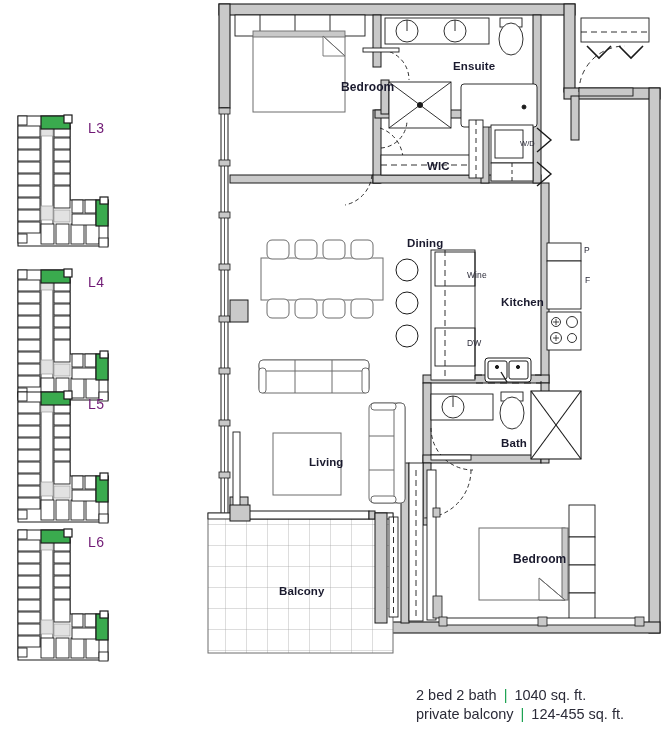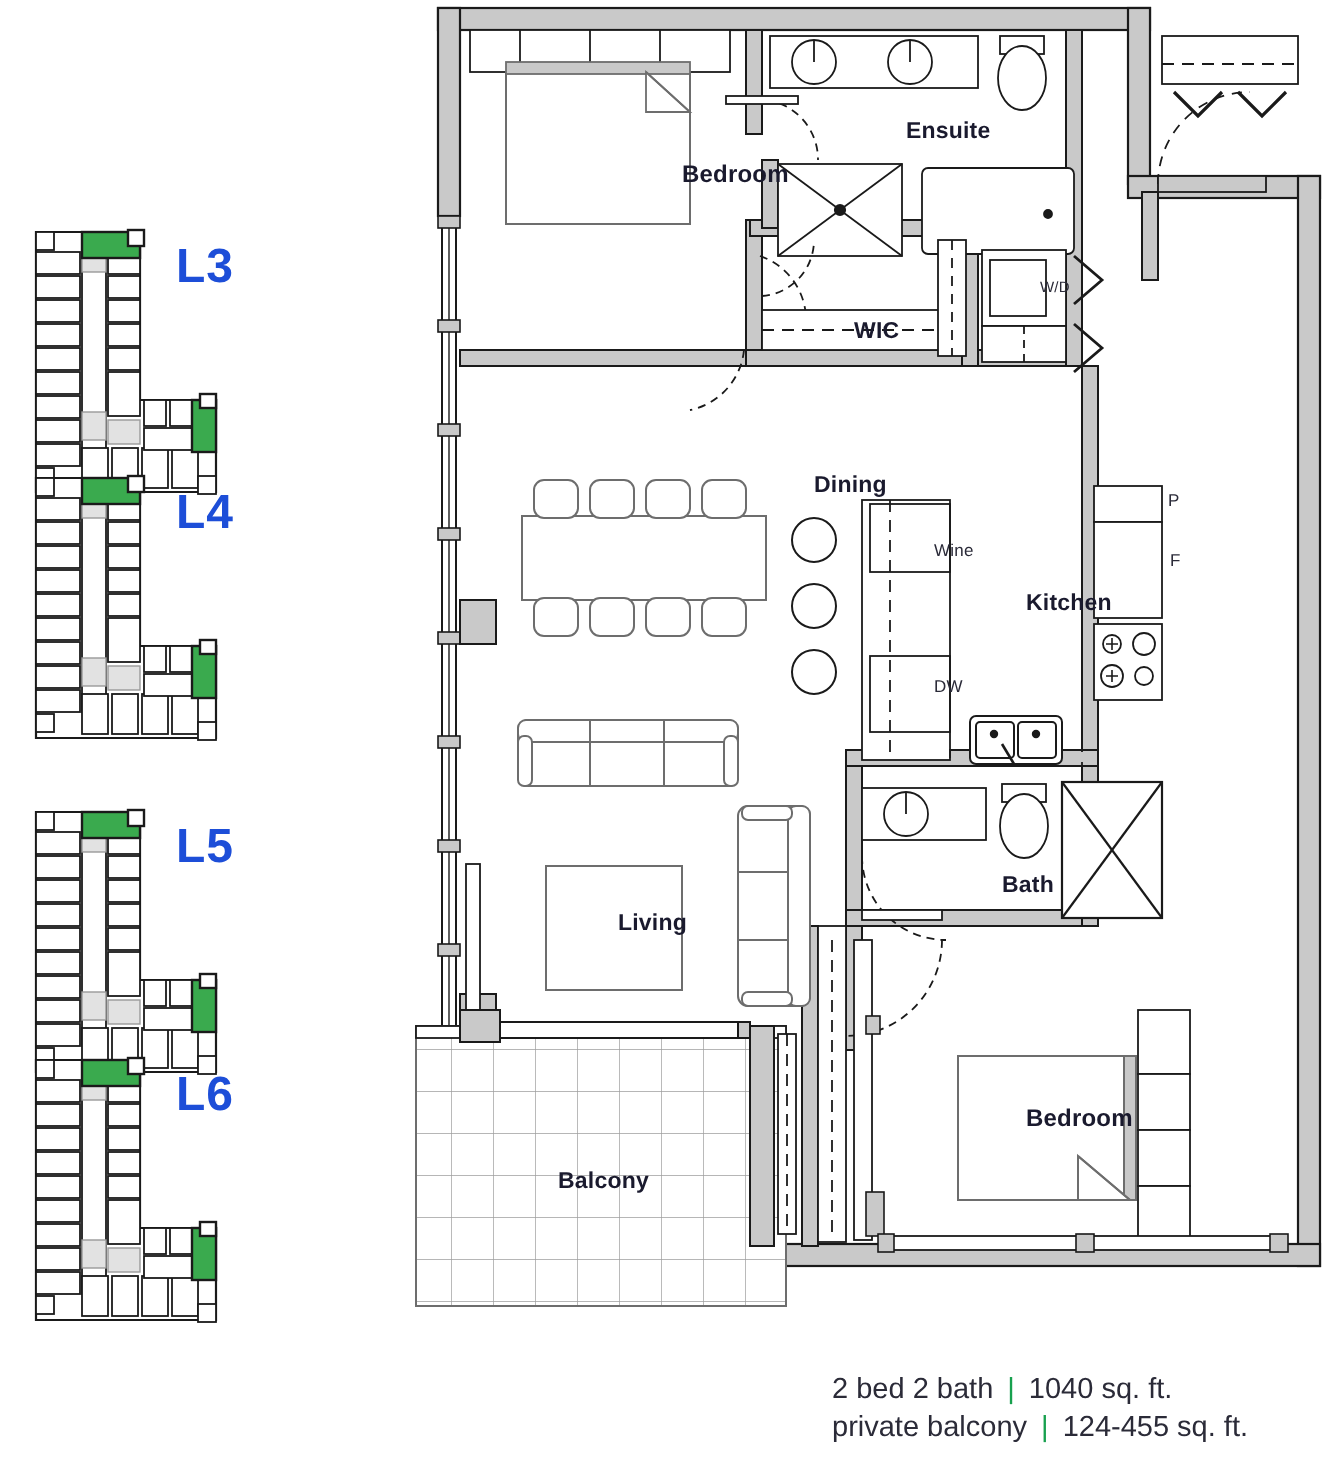--- a/index.html
+++ b/index.html
@@ -8,21 +8,21 @@
     width:669px;height:736px;position:relative;overflow:hidden;
     font-family:"Liberation Sans","DejaVu Sans",sans-serif;
     color:#1b1b2a;
   }
   #root{position:absolute;inset:0;}
 
   
   .keyplans{position:absolute;left:0;top:0;width:210px;height:690px;}
   .keyplan{position:absolute;left:0;width:200px;height:148px;}
   .kp-label{
-    position:absolute;font-size:24px;font-weight:700;color:#1d4ed8;
+    position:absolute;font-size:14px;font-weight:400;color:#701a75;
     letter-spacing:.5px;user-select:none;
   }
   .kp-svg{position:absolute;left:0;top:0;}
 
   
   .planwrap{position:absolute;left:205px;top:0;width:464px;height:672px;}
   .plan-svg{position:absolute;left:0;top:0;}
 
   
   .rlabel{
@@ -113,21 +113,21 @@
           <rect x="96" y="90" width="12" height="26"></rect>
         </g>
         <g fill="#ffffff" stroke="#1a1a1a" stroke-width="1.2">
           <rect x="64" y="5" width="8" height="8"></rect>
           <rect x="100" y="87" width="8" height="7"></rect>
         </g>
       </svg>
       <div class="kp-label" style="left:88px;top:10px">L3</div>
     </div>
 
-    <div class="keyplan" style="top:233px">
+    <div class="keyplan" style="top:264px">
       <svg class="kp-svg" width="200" height="148" viewBox="0 0 200 148">
         <g fill="#ffffff" stroke="#1a1a1a" stroke-width="1.1">
           <path d="M18 6 L70 6 L70 90 L108 90 L108 136 L18 136 Z"></path>
         </g>
         <g fill="#ffffff" stroke="#1a1a1a" stroke-width=".9">
           <rect x="18" y="6" width="9" height="9"></rect>
           <rect x="18" y="16" width="22" height="11"></rect>
             <rect x="18" y="28" width="22" height="11"></rect>
           <rect x="18" y="40" width="22" height="11"></rect>
             <rect x="18" y="52" width="22" height="11"></rect>
@@ -165,21 +165,21 @@
           <rect x="96" y="90" width="12" height="26"></rect>
         </g>
         <g fill="#ffffff" stroke="#1a1a1a" stroke-width="1.2">
           <rect x="64" y="5" width="8" height="8"></rect>
             <rect x="100" y="87" width="8" height="7"></rect>
         </g>
       </svg>
       <div class="kp-label" style="left:88px;top:10px">L4</div>
     </div>
 
-    <div class="keyplan" style="top:400px">
+    <div class="keyplan" style="top:386px">
       <svg class="kp-svg" width="200" height="148" viewBox="0 0 200 148">
         <g fill="#ffffff" stroke="#1a1a1a" stroke-width="1.1">
           <path d="M18 6 L70 6 L70 90 L108 90 L108 136 L18 136 Z"></path>
         </g>
         <g fill="#ffffff" stroke="#1a1a1a" stroke-width=".9">
           <rect x="18" y="6" width="9" height="9"></rect>
           <rect x="18" y="16" width="22" height="11"></rect>
             <rect x="18" y="28" width="22" height="11"></rect>
           <rect x="18" y="40" width="22" height="11"></rect>
             <rect x="18" y="52" width="22" height="11"></rect>
@@ -604,21 +604,21 @@
         <rect x="234" y="617" width="8" height="9"></rect>
         <rect x="333" y="617" width="9" height="9"></rect>
         <rect x="430" y="617" width="9" height="9"></rect>
       </g>
     </svg>
 
     <div class="rlabel big" style="left:112px;top:80px">Bedroom</div>
     <div class="rlabel" style="left:224px;top:60px">Ensuite</div>
     <div class="rlabel" style="left:198px;top:160px">WIC</div>
     <div class="rlabel" style="left:178px;top:237px">Dining</div>
-    <div class="rlabel" style="left:284px;top:296px">Kitchen</div>
+    <div class="rlabel" style="left:272px;top:296px">Kitchen</div>
     <div class="rlabel" style="left:80px;top:456px">Living</div>
     <div class="rlabel" style="left:272px;top:437px">Bath</div>
     <div class="rlabel big" style="left:284px;top:552px">Bedroom</div>
     <div class="rlabel" style="left:50px;top:585px">Balcony</div>
 
     <div class="rlabel xs" style="left:291px;top:139px">W/D</div>
     <div class="rlabel sm" style="left:238px;top:270px">Wine</div>
     <div class="rlabel sm" style="left:238px;top:338px">DW</div>
     <div class="rlabel sm" style="left:355px;top:245px">P</div>
     <div class="rlabel sm" style="left:356px;top:275px">F</div>

